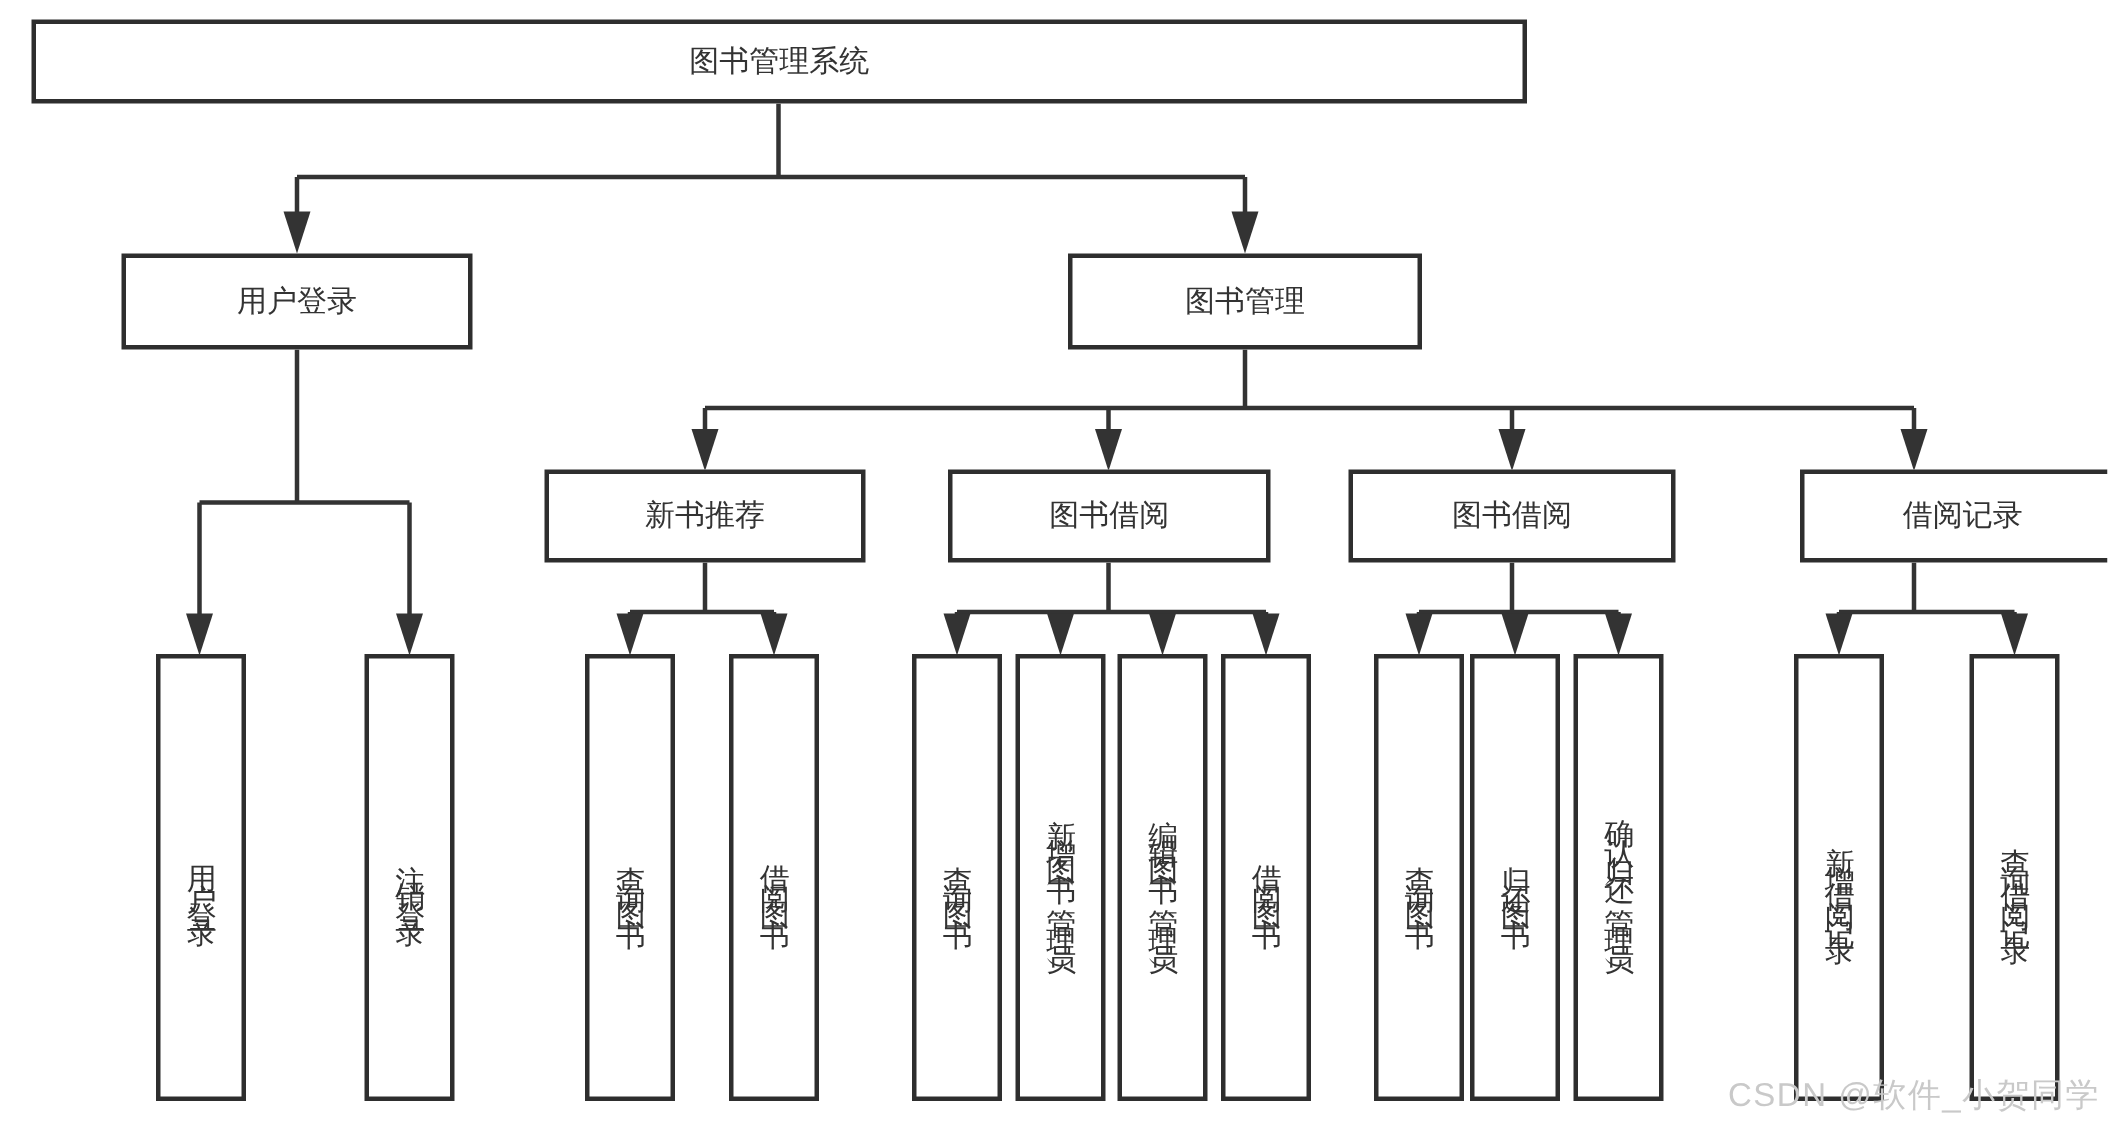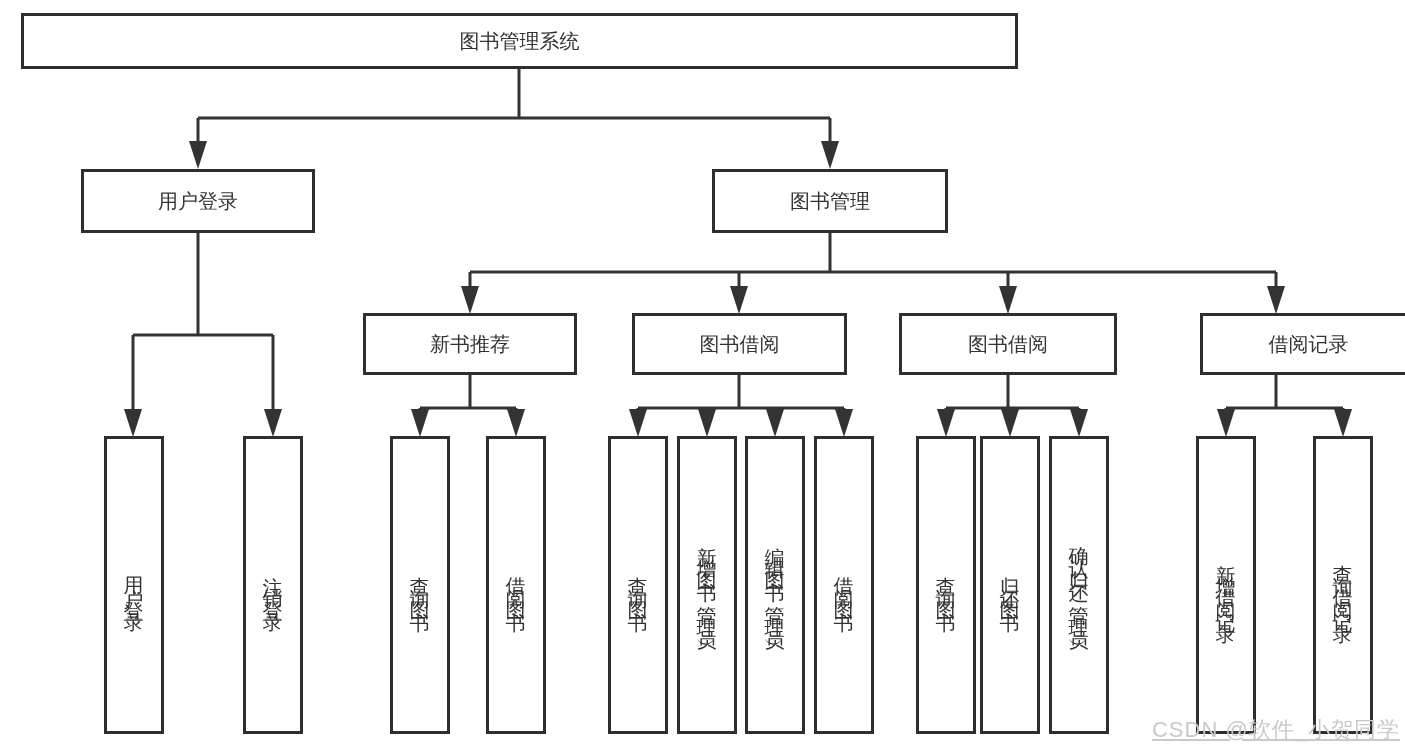--- a/index.html
+++ b/index.html
@@ -40,21 +40,20 @@
   }
   .watermark {
     position: absolute;
     right: 5px;
     bottom: 2px;
     font-size: 22px;
     letter-spacing: 1px;
     color: #c9c9c9;
     z-index: 20;
     white-space: nowrap;
-    text-decoration: underline;
   }
 </style>
 </head>
 <body>
 
 <div class="canvas">
 
   <svg class="connectors" viewBox="0 0 1405 747" xmlns="http://www.w3.org/2000/svg">
     <path fill="none" stroke="#333333" stroke-width="3" d="M519,69 V118
          M198,118 H830

